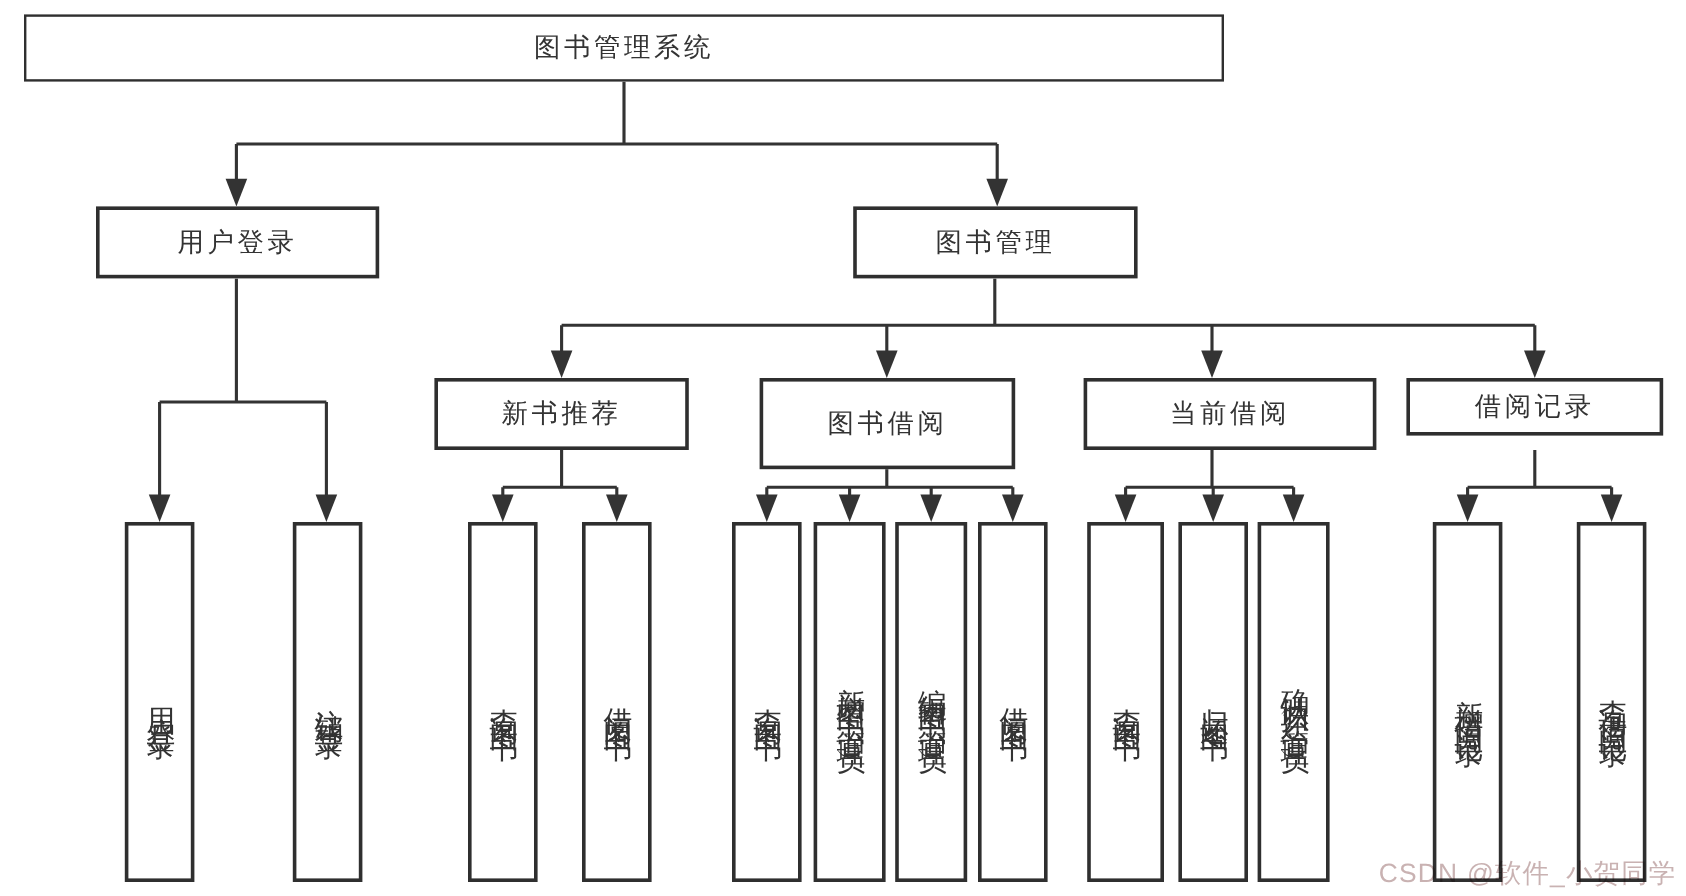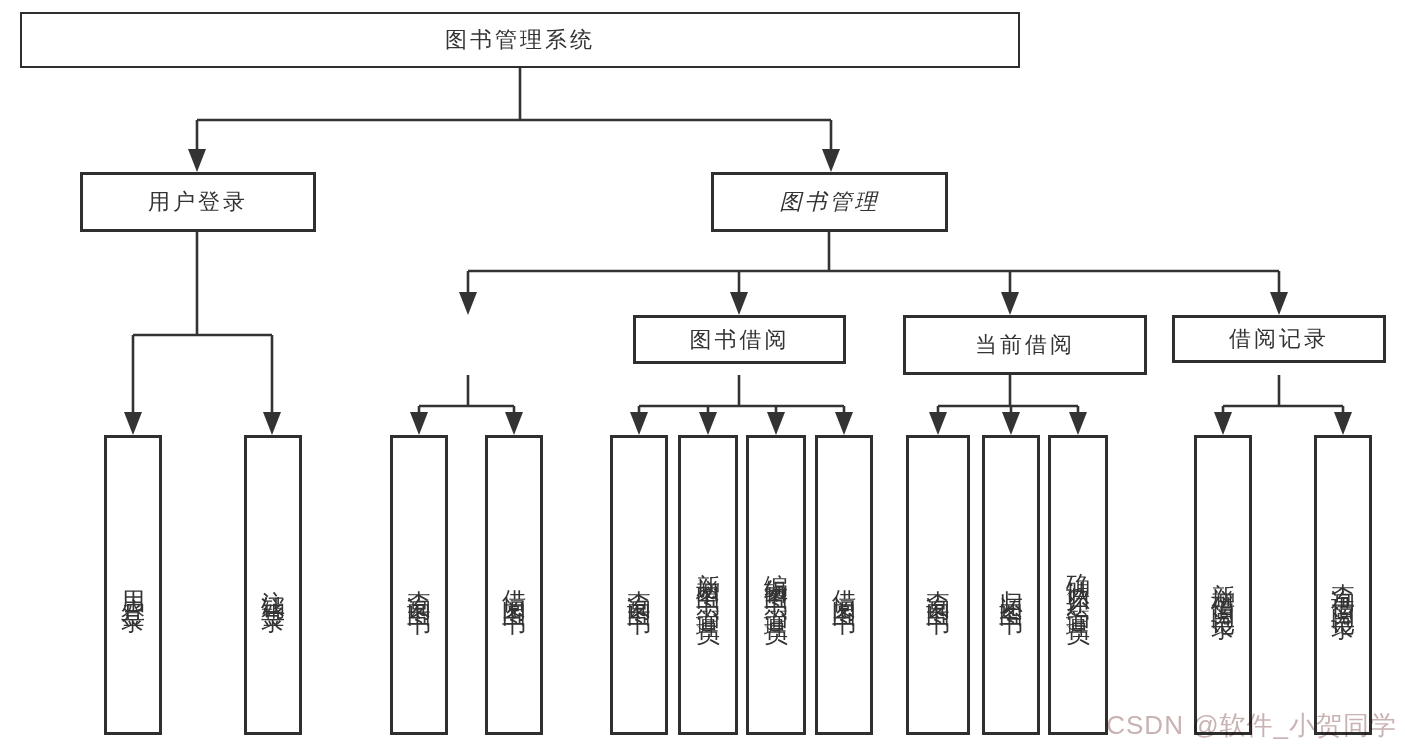--- a/index.html
+++ b/index.html
@@ -27,21 +27,21 @@
     writing-mode:vertical-rl;
     text-orientation:mixed;
     font-size:24px;
     letter-spacing:7px;
     line-height:1;
     color:var(--text-color,#333333);
   }
   .watermark {
     position:absolute;
     right:8px; bottom:4px;
-    font-size:26px;
+    font-size:22px;
     letter-spacing:1px;
     color:var(--wm-color,#c9b2b2);
     mix-blend-mode:multiply;
     white-space:nowrap;
   }
 </style>
 </head>
 <body>
 
 <div class="canvas">
@@ -85,23 +85,24 @@
     <g>
       <path class="line" d="M1279,375 V406 M1223,406 H1343 M1223,406 V416 M1343,406 V416"></path>
       <path class="arrow" d="M1214,412 h18 l-9,23 z"></path>
       <path class="arrow" d="M1334,412 h18 l-9,23 z"></path>
     </g>
   </svg>
 
   <div class="box h-box root-box" style="left:20px;top:12px;width:1000px;height:56px;">图书管理系统</div>
 
   <div class="box h-box" style="left:80px;top:172px;width:236px;height:60px;">用户登录</div>
-  <div class="box h-box" style="left:711px;top:172px;width:237px;height:60px;font-style:italic;">图书管理</div>
+  <div class="box h-box" style="left:711px;top:172px;width:237px;height:60px;">图书管理</div>
 
-  <div class="box h-box" style="left:633px;top:315px;width:213px;height:49px;">图书借阅</div>
+  <div class="box h-box" style="left:362px;top:315px;width:212px;height:60px;">新书推荐</div>
+  <div class="box h-box" style="left:633px;top:315px;width:213px;height:76px;">图书借阅</div>
   <div class="box h-box" style="left:903px;top:315px;width:244px;height:60px;">当前借阅</div>
   <div class="box h-box" style="left:1172px;top:315px;width:214px;height:48px;">借阅记录</div>
 
   <div class="box leaf" style="left:104px;top:435px;width:58px;height:300px;">
     <span>用户登录</span>
   </div>
   <div class="box leaf" style="left:244px;top:435px;width:58px;height:300px;">
     <span>注销登录</span>
   </div>
   <div class="box leaf" style="left:390px;top:435px;width:58px;height:300px;">

